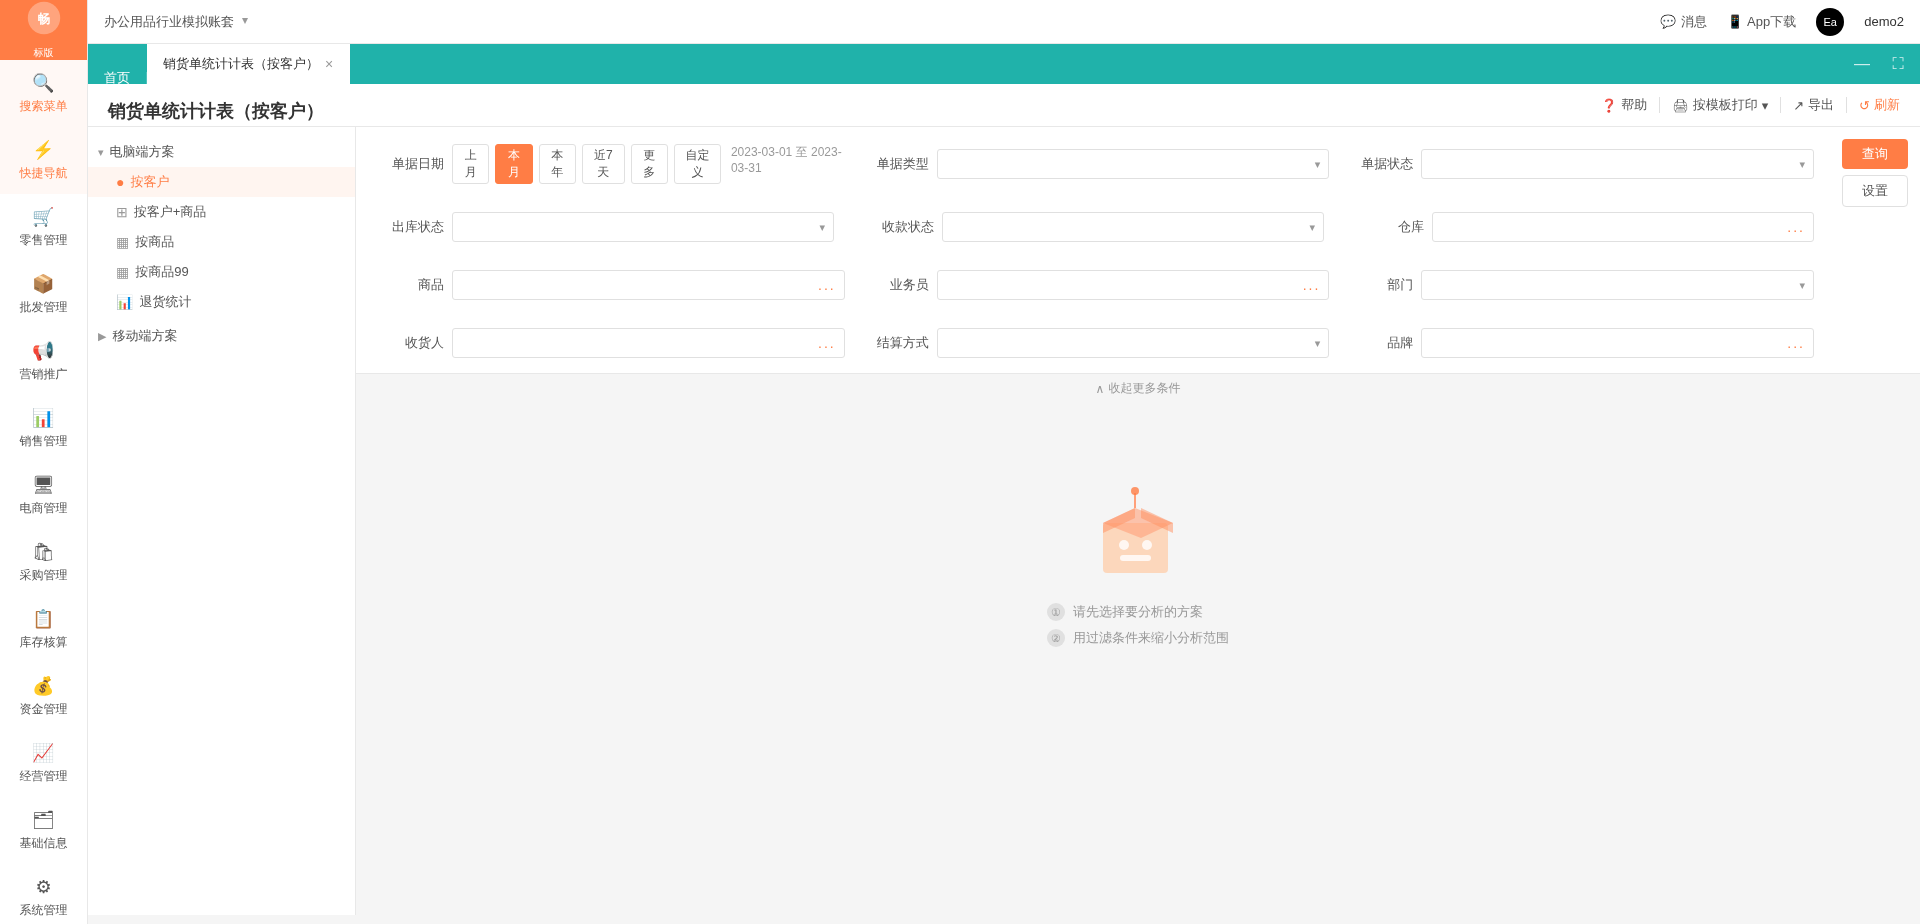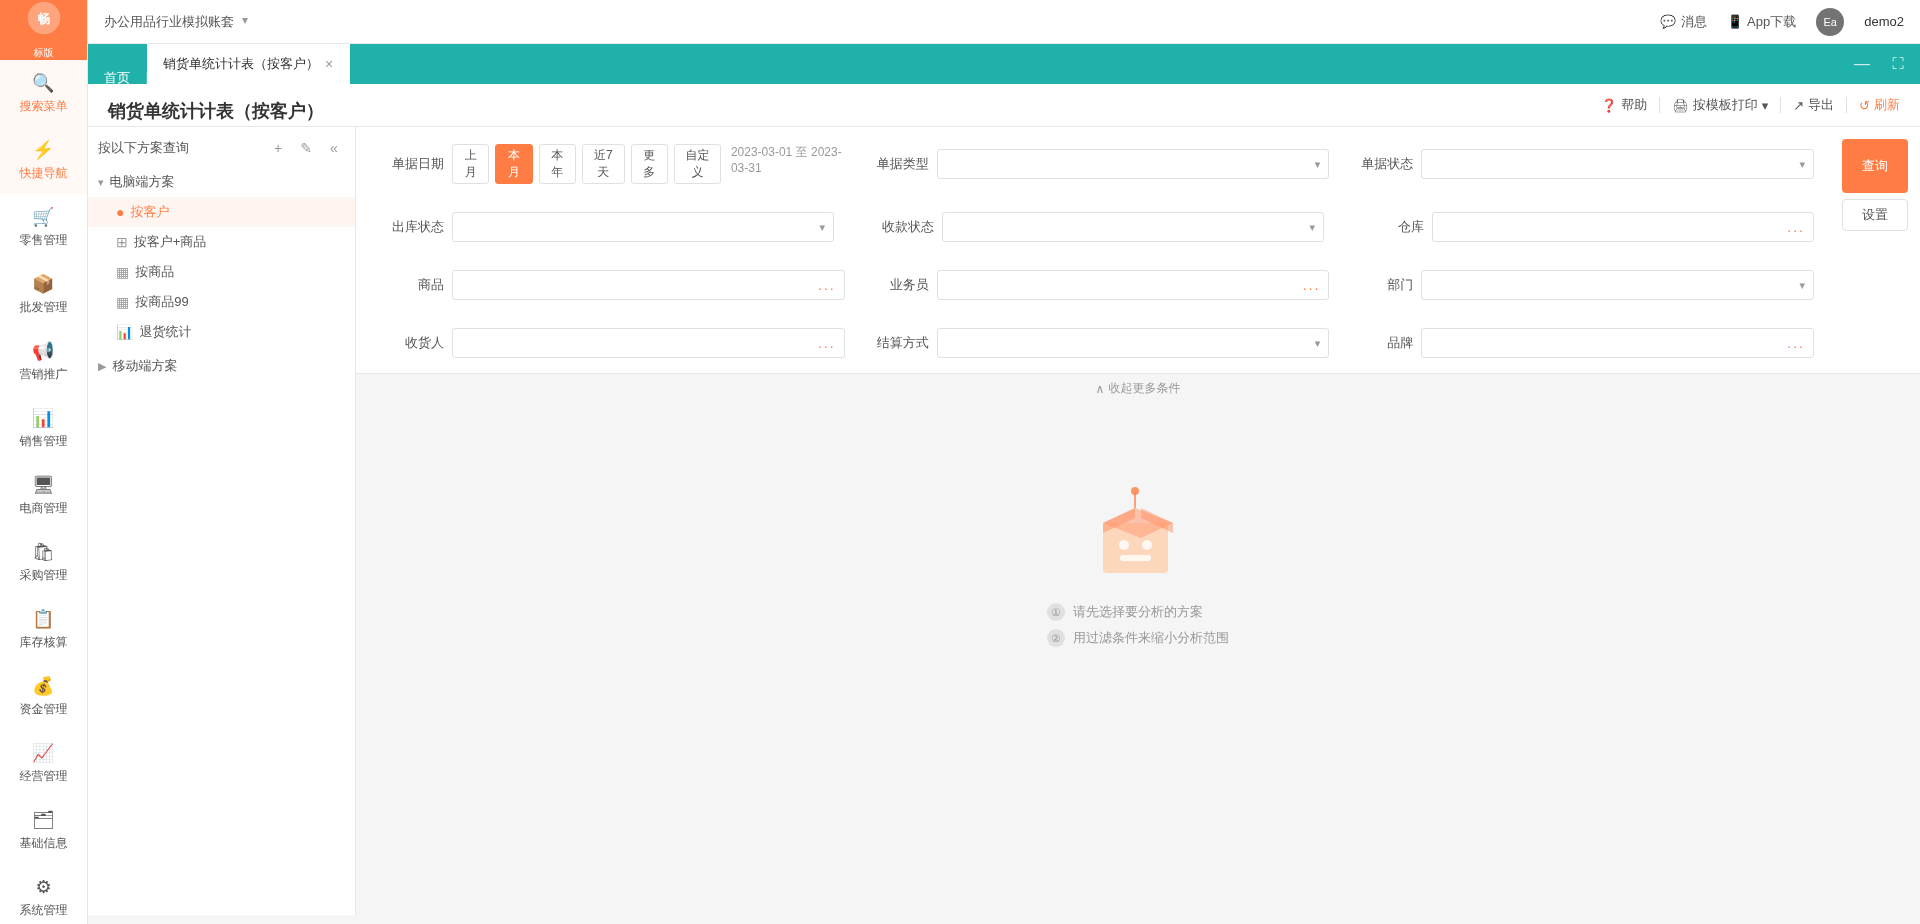--- a/index.html
+++ b/index.html
@@ -21,21 +21,21 @@
     
     .main-area { flex: 1; display: flex; flex-direction: column; overflow: hidden; }
 
     
     .top-bar { height: 44px; background: #fff; display: flex; align-items: center; justify-content: space-between; padding: 0 16px; border-bottom: 1px solid #e8e8e8; flex-shrink: 0; }
     .top-bar-left { display: flex; align-items: flex-start; gap: 8px; }
     .top-bar-title { font-size: 13px; color: #555; }
     .top-bar-dropdown { font-size: 12px; color: #999; cursor: pointer; }
     .top-bar-right { display: flex; align-items: center; gap: 20px; }
     .top-bar-btn { display: flex; align-items: center; gap: 4px; color: #555; font-size: 13px; cursor: pointer; }
-    .avatar { width: 28px; height: 28px; border-radius: 50%; background: #737373; display: flex; align-items: center; justify-content: center; color: #fff; font-size: 11px; }
+    .avatar { width: 28px; height: 28px; border-radius: 50%; background: #000000; display: flex; align-items: center; justify-content: center; color: #fff; font-size: 11px; }
 
     
     .tab-bar { height: 40px; background: #20b2aa; display: flex; align-items: stretch; flex-shrink: 0; }
     .tab-item { display: flex; align-items: center; padding: 0 16px; font-size: 13px; cursor: pointer; color: rgba(255,255,255,0.8); gap: 6px; border-right: 1px solid rgba(255,255,255,0.2); }
     .tab-item.active { background: #fff; color: #333; border-bottom: none; }
     .tab-item.home { background: transparent; color: #fff; margin-top: 28px; }
     .tab-close { font-size: 14px; color: #999; cursor: pointer; line-height: 1; }
     .tab-actions { margin-left: auto; display: flex; align-items: center; padding: 0 8px; gap: 8px; }
     .tab-action-btn { color: rgba(255,255,255,0.8); font-size: 16px; cursor: pointer; width: 28px; height: 28px; display: flex; align-items: center; justify-content: center; }
 
@@ -87,21 +87,21 @@
     .select-text { color: #999; font-size: 13px; }
     .select-arrow { color: #999; font-size: 11px; }
     .select-dots { color: #ff7d45; font-size: 14px; letter-spacing: 2px; }
     .filter-cell { display: flex; align-items: center; padding: 5px 0; }
 
     
     .collapse-bar { background: #f5f5f5; display: flex; align-items: center; justify-content: center; padding: 6px; cursor: pointer; border-top: 1px solid #e8e8e8; }
     .collapse-btn { display: flex; align-items: center; gap: 4px; color: #999; font-size: 12px; }
 
     
-    .query-btn { background: #ff7d45; color: #fff; border: none; border-radius: 4px; padding: 18px 20px; font-size: 13px; cursor: pointer; }
+    .query-btn { background: #ff7d45; color: #fff; border: none; border-radius: 4px; padding: 6px 20px; font-size: 13px; cursor: pointer; }
     .settings-btn { background: #fff; color: #555; border: 1px solid #e0e0e0; border-radius: 4px; padding: 6px 16px; font-size: 13px; cursor: pointer; }
 
     .right-top { display: flex; align-items: flex-start; }
     .right-filters { flex: 1; }
     .right-buttons { display: flex; flex-direction: column; gap: 6px; padding: 12px 12px 0; }
 
     
     .empty-state { display: flex; flex-direction: column; align-items: center; justify-content: center; padding: 80px 20px; }
     .empty-tips { list-style: none; }
     .empty-tip { display: flex; align-items: center; gap: 8px; color: #999; font-size: 13px; margin-bottom: 8px; }
@@ -249,34 +249,20 @@
           <div class="header-action-btn refresh-btn">
             <span>↺</span>
             <span>刷新</span>
           </div>
         </div>
       </div>
 
       <div class="body-layout">
 
         <div class="left-panel">
-          <div class="left-panel-header">
-            <span class="left-panel-title">按以下方案查询</span>
-            <div class="left-panel-actions">
-              <div class="icon-btn">
-                <span>+</span>
-              </div>
-              <div class="icon-btn">
-                <span>✎</span>
-              </div>
-              <div class="icon-btn">
-                <span>«</span>
-              </div>
-            </div>
-          </div>
 
           <div class="tree-group">
             <div class="tree-group-header">
               <span class="tree-arrow">▾</span>
               <span>电脑端方案</span>
             </div>
             <div class="tree-item active">
               <span class="tree-item-icon">●</span>
               <span>按客户</span>
             </div>

